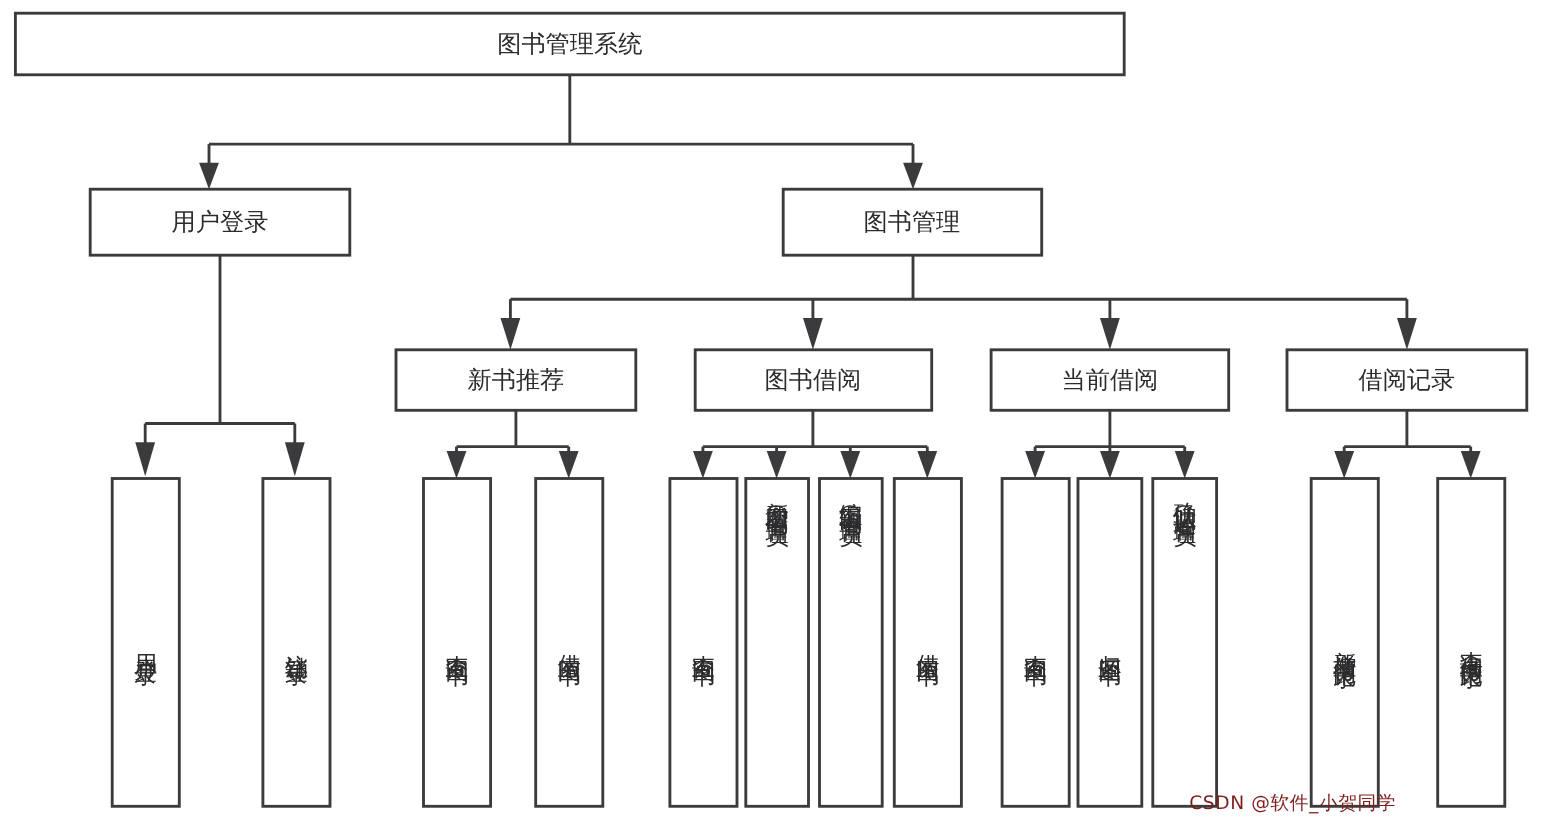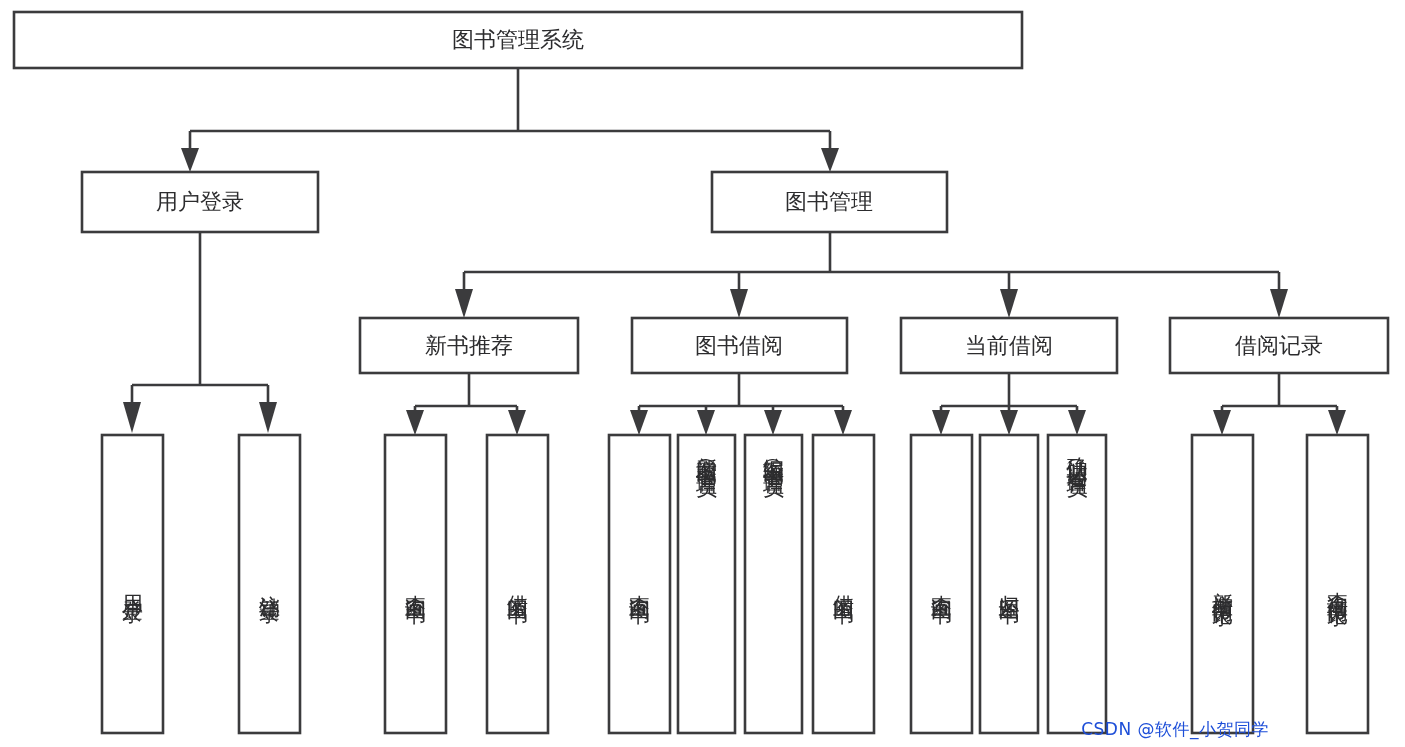--- a/index.html
+++ b/index.html
@@ -68,21 +68,21 @@
     color: #2c2c2e;
     white-space: nowrap;
     text-align: center;
   }
   .watermark {
     position: absolute;
     right: 8px;
     bottom: 6px;
     font-family: "DejaVu Sans", "Liberation Sans", sans-serif;
     font-size: 17px;
-    color: #1d4ed8;
+    color: #7f1d1d;
     letter-spacing: 0.5px;
     white-space: nowrap;
   }
 </style>
 </head>
 <body>
 
 <div id="diagram-root">
 
   <svg class="flow" viewBox="0 0 1405 747" xmlns="http://www.w3.org/2000/svg">

